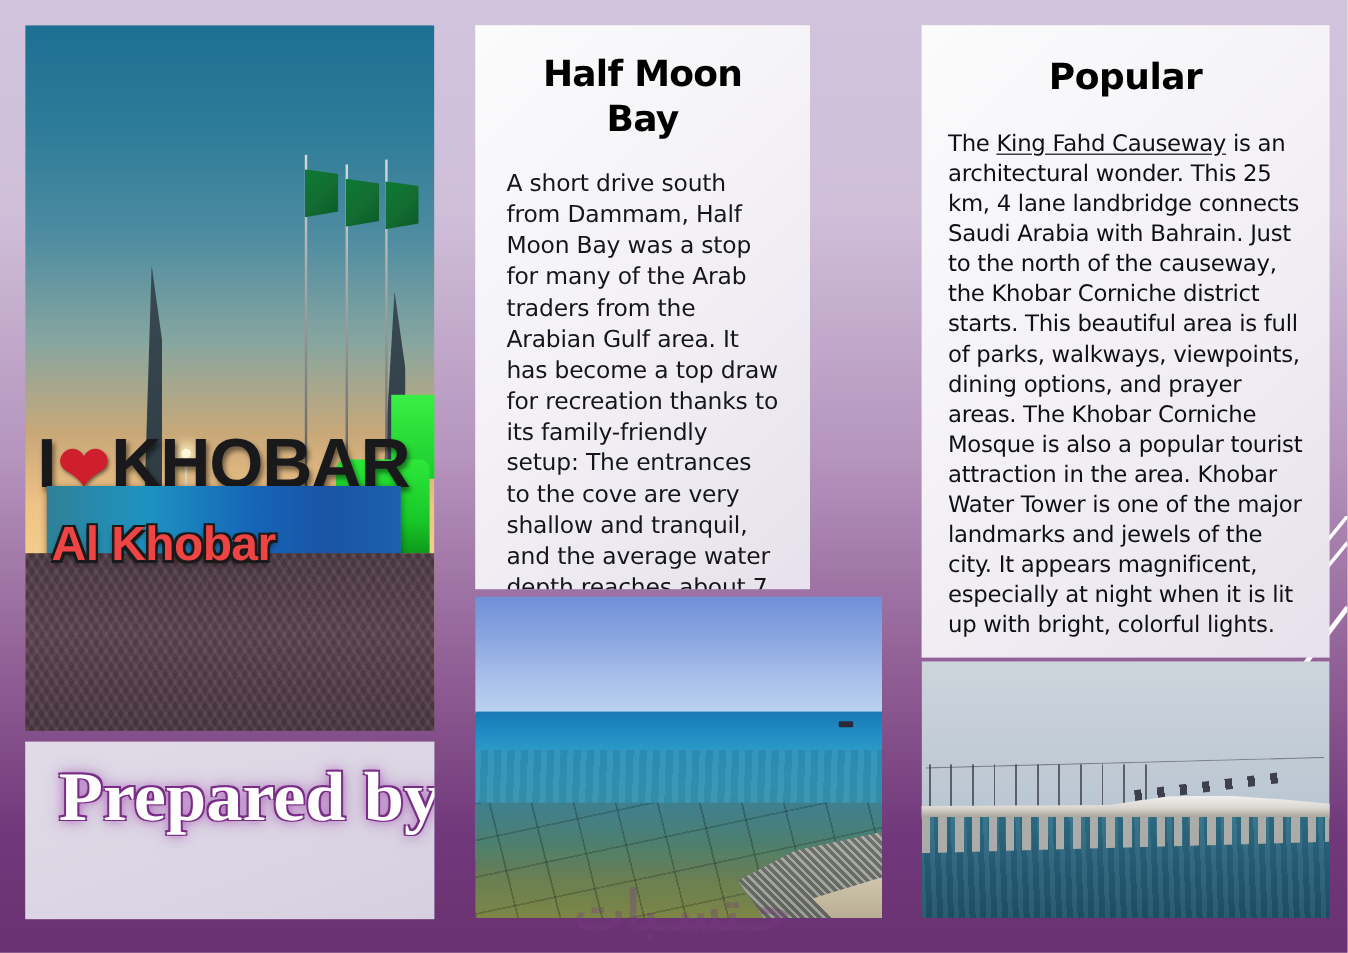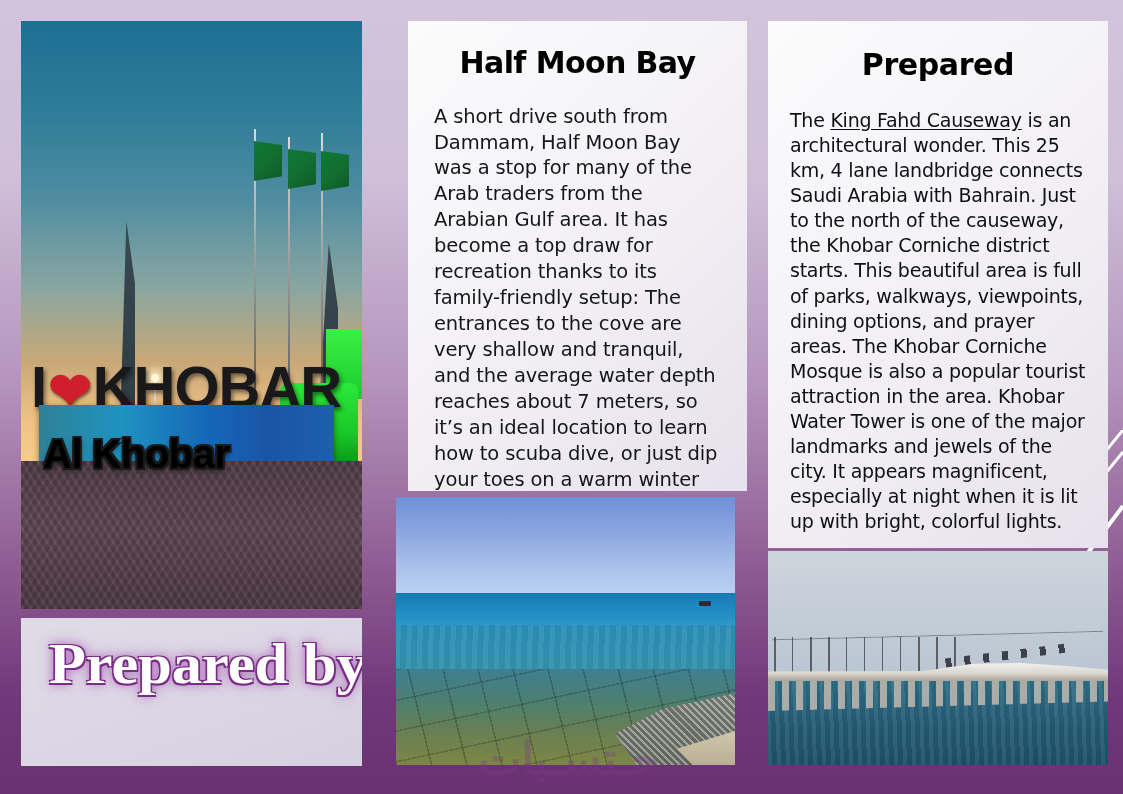--- a/index.html
+++ b/index.html
@@ -159,21 +159,21 @@
     border-radius: 50%;
     background: #fff8d8;
     box-shadow: 0 0 10px 5px rgba(255,248,200,.8);
   }
   .khobar-caption {
     position: absolute;
     left: 22px;
     bottom: 132px;
     font-size: 40px;
     font-weight: bold;
-    color: #000000;
+    color: #ef4444;
     letter-spacing: -0.5px;
     text-shadow:
       -2px -2px 0 #1a1a1a, 2px -2px 0 #1a1a1a,
       -2px 2px 0 #1a1a1a, 2px 2px 0 #1a1a1a,
       0 3px 6px rgba(0,0,0,.6);
     z-index: 4;
   }
 
   #col1-prepared {
     left: 21px;
@@ -196,23 +196,23 @@
       -1.5px -1.5px 0 #7a2d86, 1.5px -1.5px 0 #7a2d86,
       -1.5px 1.5px 0 #7a2d86, 1.5px 1.5px 0 #7a2d86,
       0 0 9px rgba(150,60,165,.75),
       0 0 16px rgba(170,90,180,.55);
     transform: scaleX(1.04);
     transform-origin: left center;
   }
 
   
   #col2-card {
-    left: 408px;
+    left: 396px;
     top: 21px;
-    width: 339px;
+    width: 279px;
     height: 470px;
     padding: 24px 26px 0 26px;
   }
   .col-title {
     font-family: "DejaVu Sans", sans-serif;
     font-weight: bold;
     font-size: 30px;
     line-height: 1.22;
     text-align: center;
     color: #000000;
@@ -437,21 +437,21 @@
   <div class="hmb-sea-far"></div>
   <div class="hmb-boat"></div>
   <div class="hmb-sea"></div>
   <div class="hmb-flats"></div>
   <div class="hmb-rocks"></div>
   <div class="hmb-shore"></div>
 </div>
 
 <div class="card" id="col3-card">
   <h1 class="col-title-geo">
-    <span>Prepared</span><br>
+    <span>Popular</span><br>
   </h1>
   <p class="col-body-geo"><span>The </span><span class="link-underline">King Fahd Causeway</span><span> is an architectural wonder. This 25 km, 4 lane landbridge connects Saudi Arabia with Bahrain. Just to the north of the causeway, the Khobar Corniche district starts. This beautiful area is full of parks, walkways, viewpoints, dining options, and prayer areas. The Khobar Corniche Mosque is also a popular tourist attraction in the area. Khobar Water Tower is one of the major landmarks and jewels of the city. It appears magnificent, especially at night when it is lit up with bright, colorful lights.</span></p>
 </div>
 
 <div id="col3-photo">
   <div class="kfc-sky"></div>
   <div class="kfc-sea"></div>
   <div class="kfc-cable"></div>
   <div class="kfc-poles"></div>
   <div class="kfc-cars"></div>

